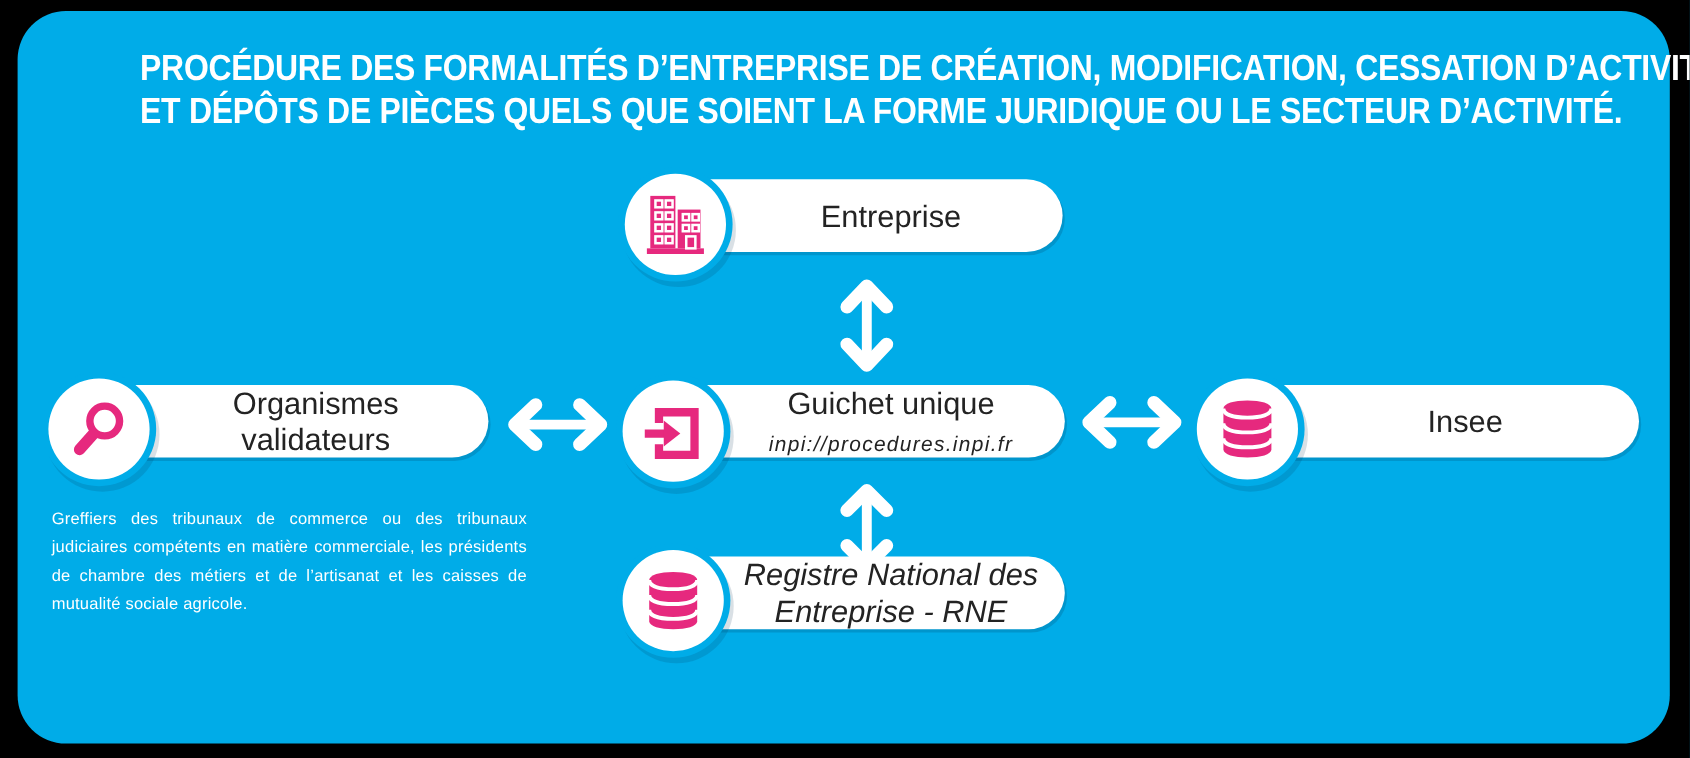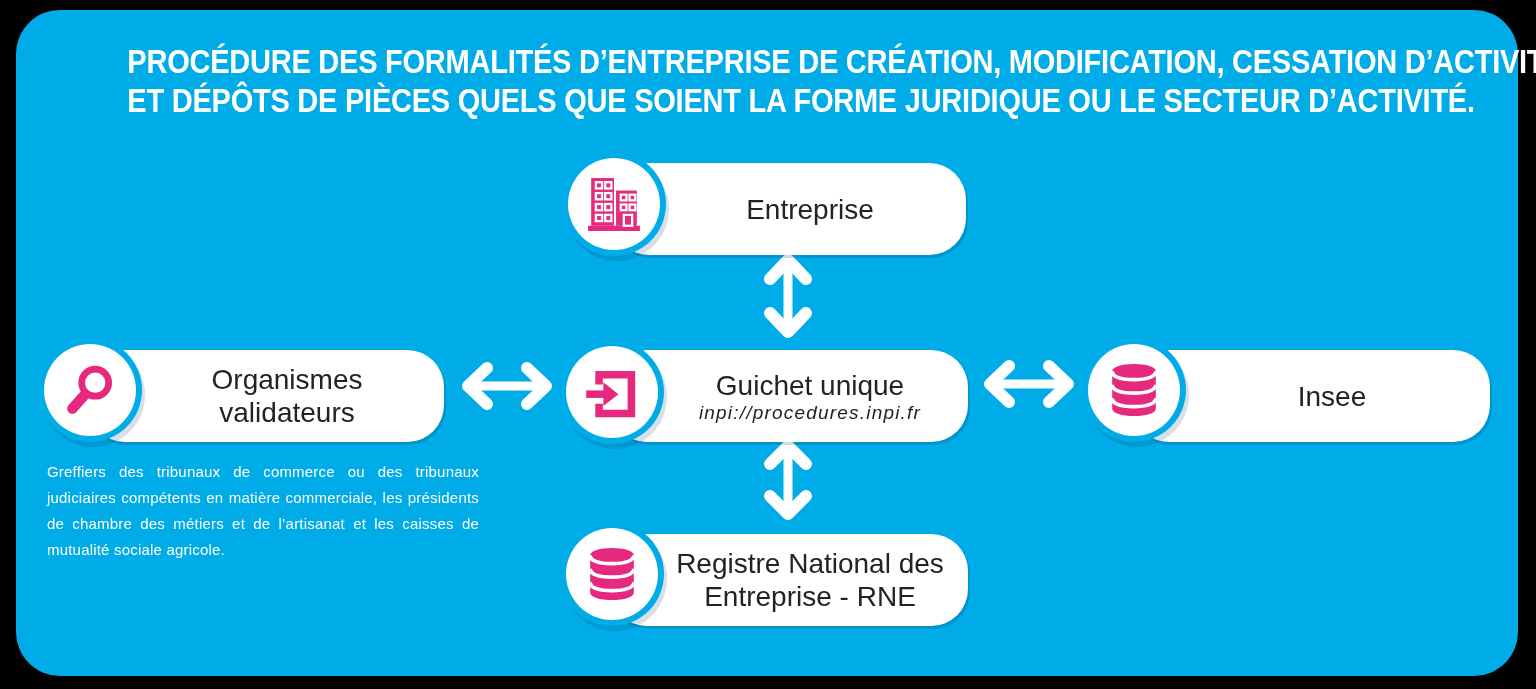--- a/index.html
+++ b/index.html
@@ -12,21 +12,21 @@
   *{margin:0;padding:0;box-sizing:border-box;}
   html,body{width:1536px;height:689px;overflow:hidden;background:var(--canvas);
     font-family:"Liberation Sans",sans-serif;}
   .stage{position:relative;width:1536px;height:689px;background:var(--canvas);}
   .panel{position:absolute;left:16px;top:10px;width:1502px;height:666px;
     background:var(--panel);border-radius:44px;}
   .title{position:absolute;left:40px;top:42px;width:1456px;text-align:center;color:var(--white);}
   .title-line{display:block;white-space:nowrap;font-weight:700;font-size:33px;line-height:39px;
     letter-spacing:-0.3px;transform:scaleX(0.88);transform-origin:50% 50%;}
   .node{position:absolute;}
-  .pill{position:absolute;background:var(--white);border-radius:37px;height:92px;
+  .pill{position:absolute;background:var(--white);border-radius:37px;height:66px;
     display:flex;flex-direction:column;justify-content:center;align-items:center;
     padding-left:52px;padding-right:10px;z-index:1;
     box-shadow:2px 3px 0 rgba(0,45,80,0.18);}
   .pill-label{font-size:28px;line-height:33px;color:var(--text);text-align:center;}
   .pill-url{font-size:19px;line-height:22px;color:var(--text);font-style:italic;
     letter-spacing:1.2px;text-align:center;}
   .circle{position:absolute;left:0;top:0;width:92px;height:92px;background:var(--white);
     border-radius:50%;z-index:2;display:flex;align-items:center;justify-content:center;
     box-shadow:0 0 0 6px var(--panel), 3px 5px 0 6px rgba(0,45,80,0.15);}
   .arrow{position:absolute;}
@@ -73,21 +73,21 @@
             <rect x="42" y="17" width="5.5" height="5.5"></rect>
           <rect x="33.5" y="26.5" width="5.5" height="5.5"></rect>
             <rect x="42" y="26.5" width="5.5" height="5.5"></rect>
           <rect x="36.5" y="36.5" width="8" height="10.5"></rect>
         </g>
       </svg>
     </div>
   </div>
 
   <div class="node" style="left:566px;top:346px;width:402px;height:92px;">
-    <div class="pill" style="left:44px;top:4px;width:358px;">
+    <div class="pill" style="left:44px;top:4px;width:358px;justify-content:space-between;">
       <div class="pill-label">Guichet unique</div>
       <div class="pill-url">inpi://procedures.inpi.fr</div>
     </div>
     <div class="circle">
       <svg width="56" height="56" viewBox="0 0 52 52">
         <path d="M14 19 V10 H44 V46 H14 V37" class="ic-stroke" stroke-width="7"></path>
         <line x1="2" y1="28" x2="20" y2="28" stroke="var(--pink)" stroke-width="7"></line>
         <path d="M18 17 L32 28 L18 39 Z" class="ic-fill"></path>
       </svg>
     </div>
@@ -114,21 +114,21 @@
         <path class="ic-fill" d="M2 8 C2 3.6 11.4 1 23 1 C34.6 1 44 3.6 44 8 L44 44 C44 48.4 34.6 51 23 51 C11.4 51 2 48.4 2 44 Z"></path>
         <g class="ic-white-stroke" stroke-width="3.4">
           <path d="M2 8 C2 13.5 11 16 23 16 C35 16 44 13.5 44 8"></path>
           <path d="M2 21 C2 26.5 11 29 23 29 C35 29 44 26.5 44 21"></path>
           <path d="M2 34 C2 39.5 11 42 23 42 C35 42 44 39.5 44 34"></path>
         </g>
       </svg>
     </div>
   </div>
 
-  <div class="node" style="left:566px;top:528px;width:402px;height:92px;">
+  <div class="node" style="left:566px;top:500px;width:402px;height:92px;font-style:italic;">
     <div class="pill" style="left:44px;top:6px;width:358px;">
       <div class="pill-label" style="max-width:300px;">Registre National des Entreprise - RNE</div>
     </div>
     <div class="circle">
       <svg width="50" height="54" viewBox="0 0 46 52">
         <path class="ic-fill" d="M2 8 C2 3.6 11.4 1 23 1 C34.6 1 44 3.6 44 8 L44 44 C44 48.4 34.6 51 23 51 C11.4 51 2 48.4 2 44 Z"></path>
         <g class="ic-white-stroke" stroke-width="3.4">
           <path d="M2 8 C2 13.5 11 16 23 16 C35 16 44 13.5 44 8"></path>
           <path d="M2 21 C2 26.5 11 29 23 29 C35 29 44 26.5 44 21"></path>
           <path d="M2 34 C2 39.5 11 42 23 42 C35 42 44 39.5 44 34"></path>

